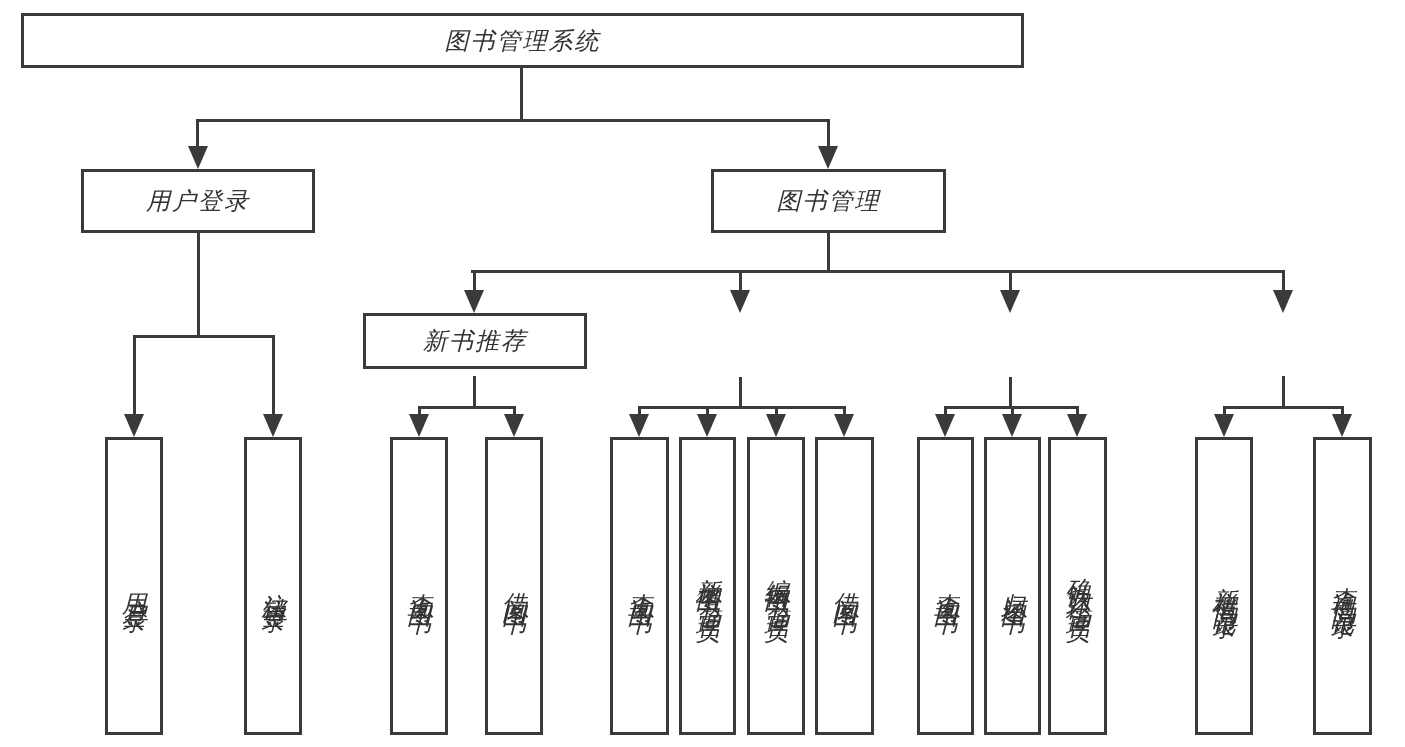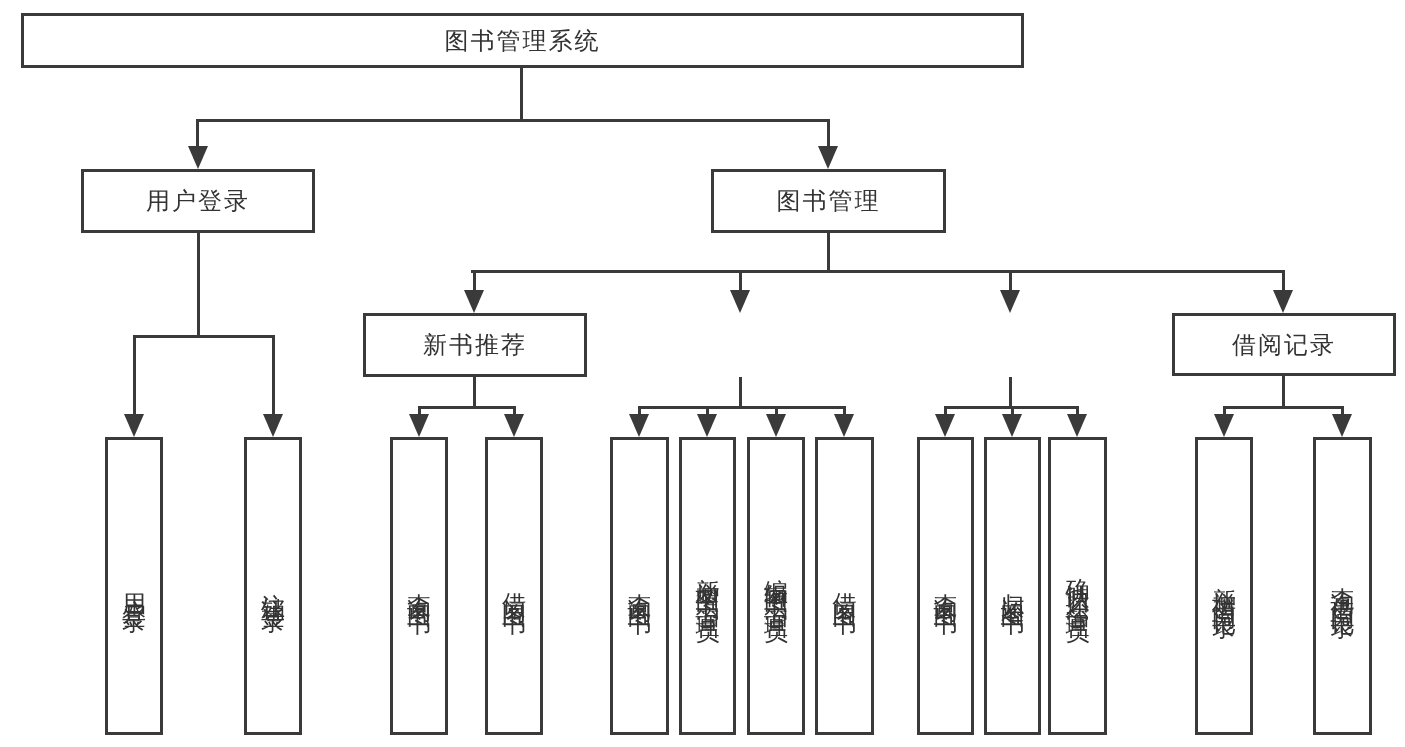--- a/index.html
+++ b/index.html
@@ -3,20 +3,21 @@
 <meta charset="utf-8">
 <style>
   html,body { margin:0; padding:0; background:#ffffff; }
   #stage {
     position:relative;
     width:1405px; height:747px;
     background:#ffffff;
     font-family:"Liberation Sans","DejaVu Sans",sans-serif;
     overflow:hidden;
     color:#333333;
+    font-style:italic;
   }
   .node {
     position:absolute;
     box-sizing:border-box;
     border:3px solid #3a3a3a;
     background:#ffffff;
     display:flex;
     align-items:center;
     justify-content:center;
     font-size:24px;
@@ -63,25 +64,24 @@
 <body>
 
 <div id="stage">
 
   <div class="node" style="left:21px; top:13px; width:1003px; height:55px;">图书管理系统</div>
 
   <div class="node" style="left:81px; top:169px; width:234px; height:64px;">用户登录</div>
 
   <div class="node" style="left:711px; top:169px; width:235px; height:64px;">图书管理</div>
 
-  <div class="node" style="left:363px; top:313px; width:224px; height:64px;">新书推荐</div>
+  <div class="node" style="left:363px; top:313px; width:224px; height:56px;">新书推荐</div>
 
 
 
-  <div class="node" style="left:1172px; top:313px; width:224px; height:63px;">借阅记录</div>
 
   <div class="leaf" style="left:105px; top:437px; width:58px; height:298px;">
       <span>用户登录</span>
     </div>
   <div class="leaf" style="left:244px; top:437px; width:58px; height:298px;">
       <span>注销登录</span>
     </div>
 
   <div class="leaf" style="left:390px; top:437px; width:58px; height:298px;">
       <span>查询图书</span>

